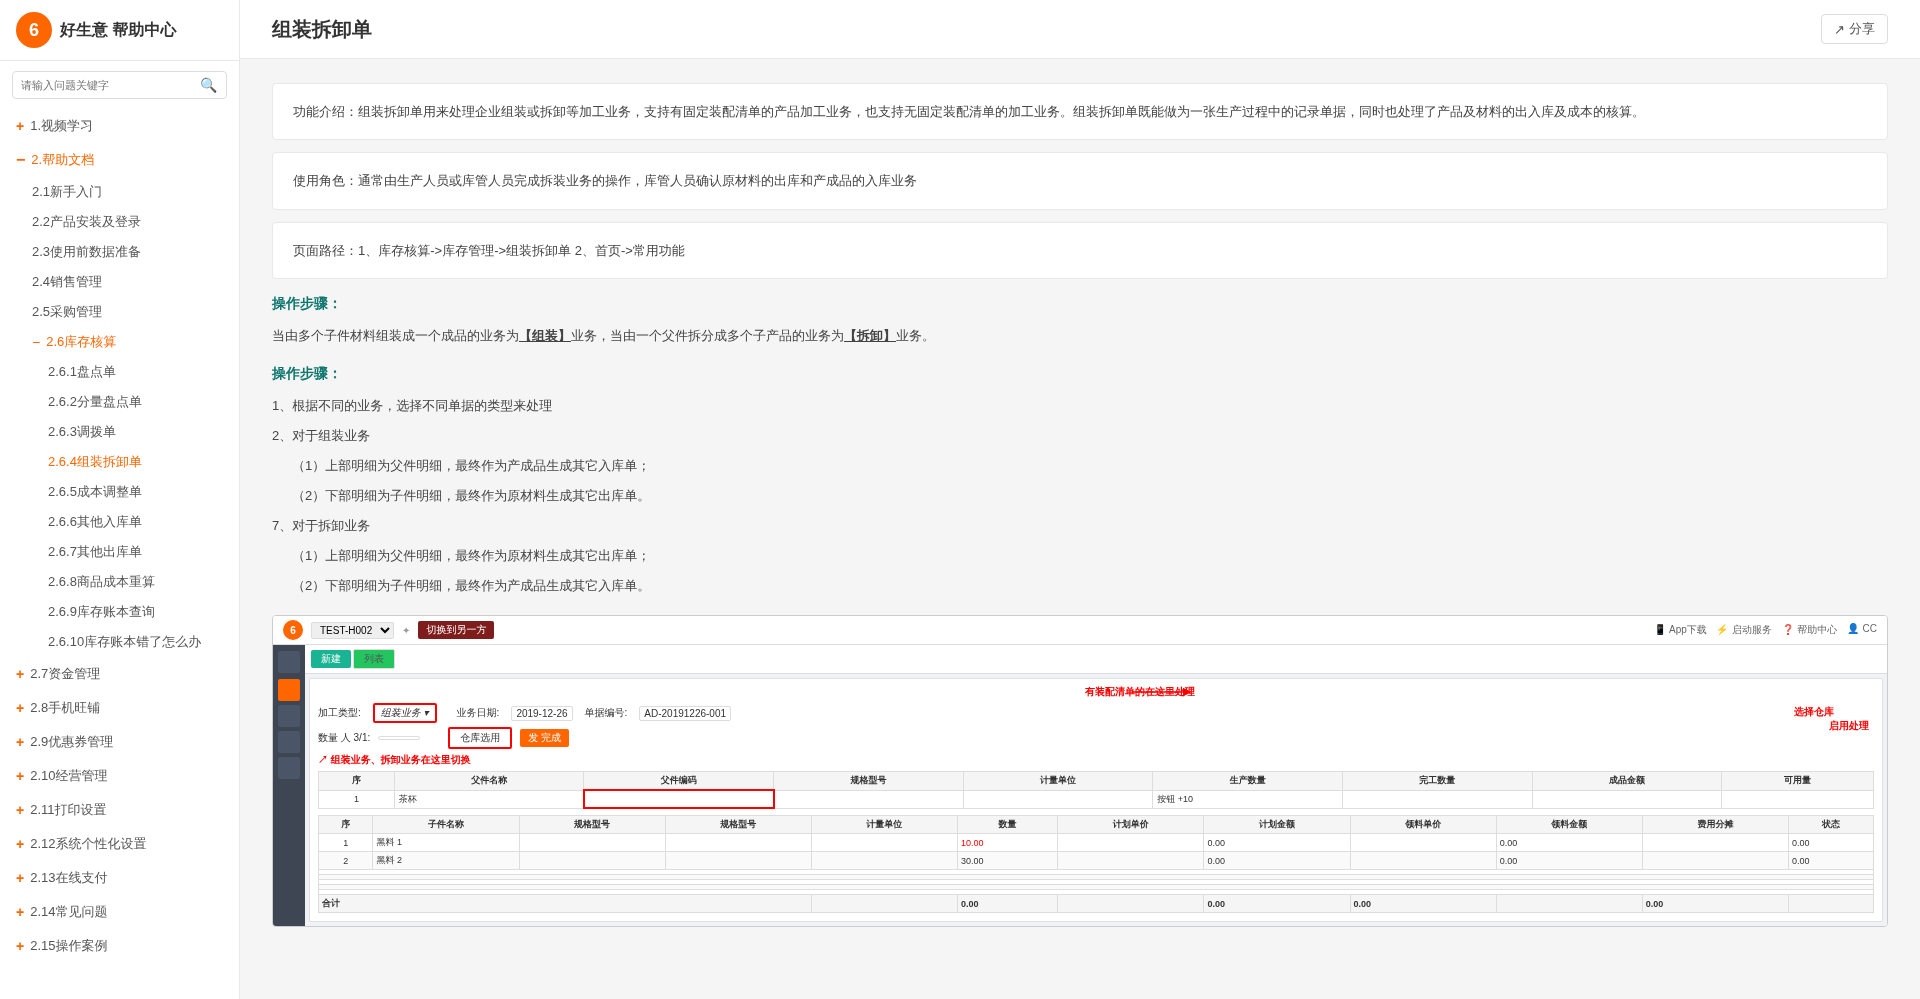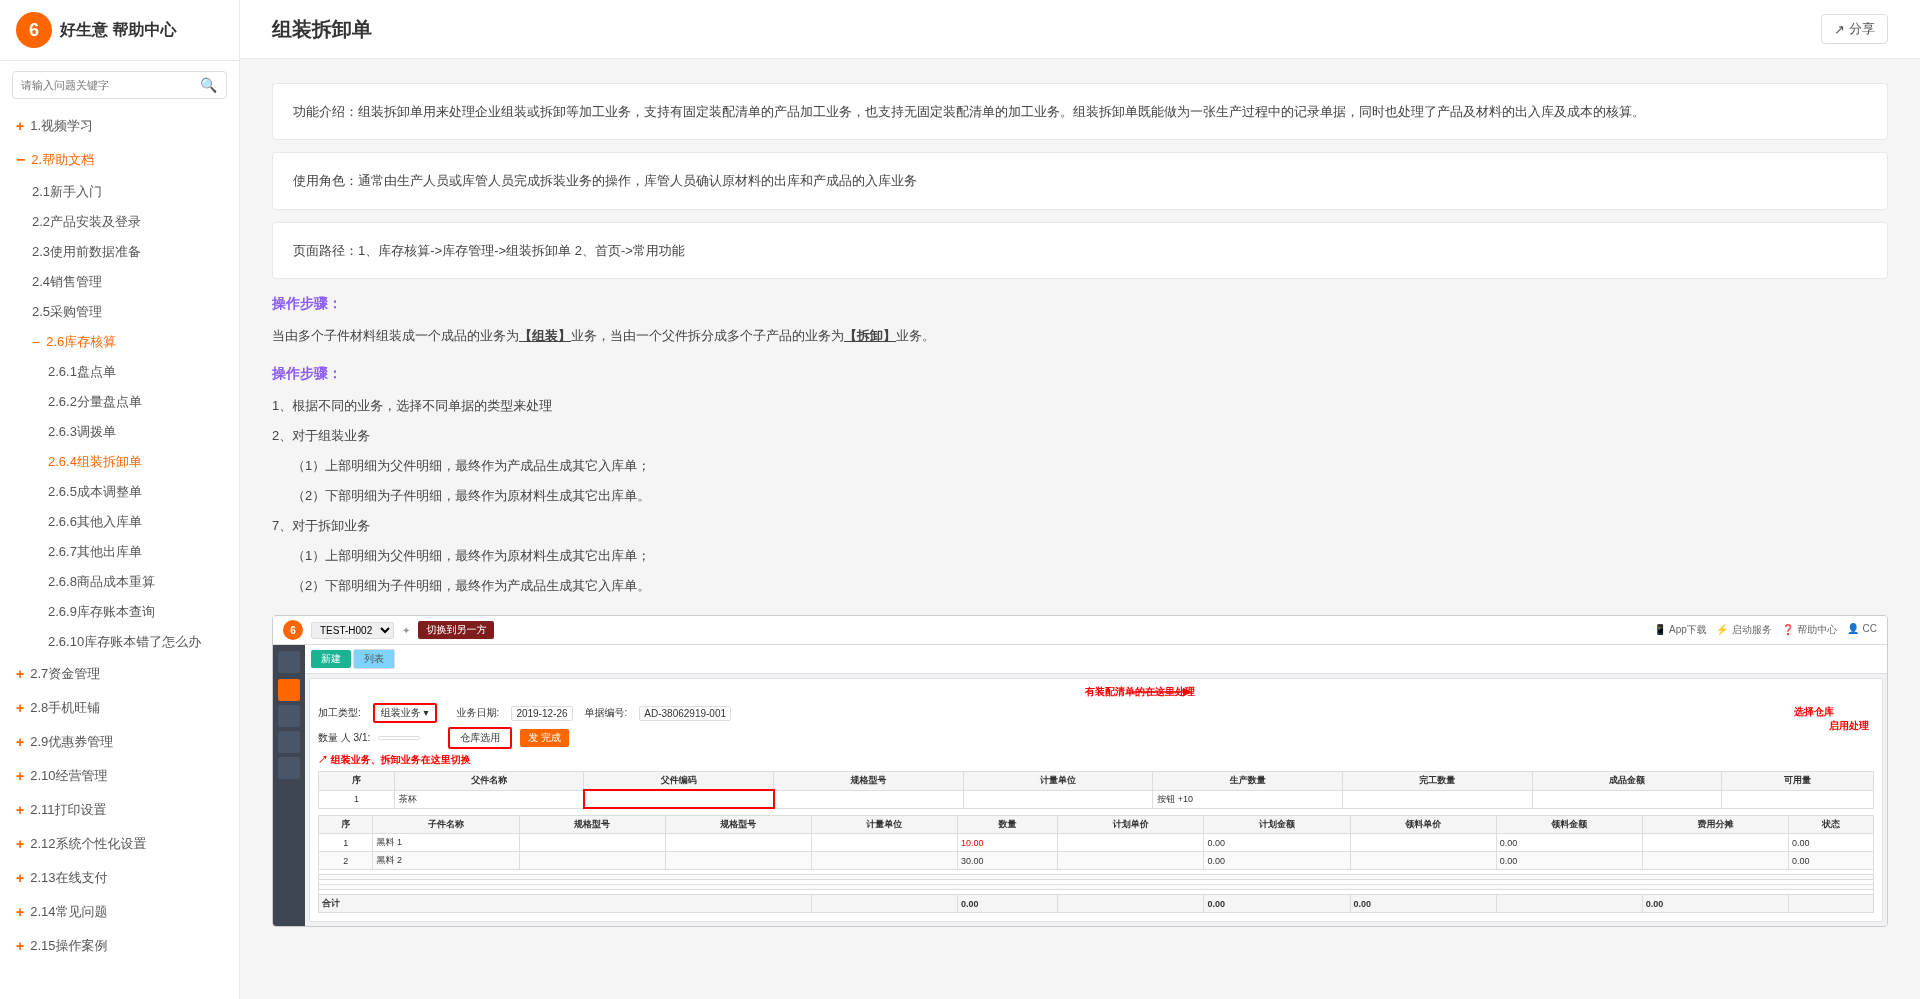--- a/index.html
+++ b/index.html
@@ -94,21 +94,21 @@
       padding: 16px 20px;
       margin-bottom: 12px;
       font-size: 13px;
       line-height: 1.8;
       color: #444;
     }
 
     .section-heading {
       font-size: 14px;
       font-weight: 600;
-      color: #8b5cf6;
+      color: #0f766e;
       margin: 16px 0 10px 0;
     }
     .scene-heading {
       font-size: 14px;
       font-weight: 700;
       color: #333;
       margin: 12px 0 8px 0;
     }
 
     .steps-block { font-size: 13px; line-height: 2; color: #444; }
@@ -312,44 +312,44 @@
             <div style="width:22px;height:22px;background:#f60;border-radius:2px;"></div>
             <div style="width:22px;height:22px;background:#4a5568;border-radius:2px;"></div>
             <div style="width:22px;height:22px;background:#4a5568;border-radius:2px;"></div>
             <div style="width:22px;height:22px;background:#4a5568;border-radius:2px;"></div>
           </div>
 
           <div style="flex:1;background:#f0f2f5;">
 
             <div style="background:#fff;display:flex;gap:2px;padding:4px 6px;border-bottom:1px solid #ddd;align-items:center;">
               <button style="background:#1ab394;color:#fff;border:none;padding:2px 10px;border-radius:2px;font-size:10px;cursor:pointer;text-align:center;">新建</button>
-              <button style="background:#7dd3fc;color:#555;border:1px solid #ddd;padding:2px 10px;border-radius:2px;font-size:10px;cursor:pointer;">列表</button>
+              <button style="background:#22c55e;color:#555;border:1px solid #ddd;padding:2px 10px;border-radius:2px;font-size:10px;cursor:pointer;">列表</button>
             </div>
 
             <div style="background:#fff;margin:4px;padding:8px;border-radius:2px;border:1px solid #e0e0e0;position:relative;">
 
               <div style="position:absolute;top:6px;left:50%;transform:translateX(-10%);color:red;font-size:10px;font-weight:bold;white-space:nowrap;z-index:10;">有装配清单的在这里处理</div>
               <div style="position:absolute;top:6px;left:50%;transform:translateX(60%);font-size:10px;z-index:10;">
                 <svg width="60" height="14">
                     <line x1="0" y1="7" x2="55" y2="7" stroke="red" stroke-width="1.5" marker-end="url(#arr)"></line>
                     <defs>
                       <marker id="arr" markerWidth="6" markerHeight="6" refX="3" refY="3" orient="auto">
                         <path d="M0,0 L6,3 L0,6 Z" fill="red"></path>
                       </marker>
                     </defs>
                   </svg>
               </div>
 
               <div style="display:flex;gap:12px;align-items:center;margin-top:16px;font-size:10px;">
                 <span>加工类型:</span>
-                <span style="border:2px solid red;padding:1px 6px;border-radius:2px;font-size:10px;cursor:pointer;">组装业务 ▾</span>
+                <span style="border:2px solid red;padding:1px 6px;border-radius:2px;font-size:10px;cursor:pointer;font-style:italic;">组装业务 ▾</span>
                 <span style="margin-left:8px;">业务日期:</span>
                 <span style="border:1px solid #ddd;padding:1px 4px;border-radius:2px;font-size:10px;">2019-12-26</span>
                 <span>单据编号:</span>
-                <span style="border:1px solid #ddd;padding:1px 4px;border-radius:2px;font-size:10px;">AD-38062919-001</span>
+                <span style="border:1px solid #ddd;padding:1px 4px;border-radius:2px;font-size:10px;">AD-20191226-001</span>
               </div>
 
               <div style="position:relative;margin-top:4px;display:flex;gap:8px;align-items:center;font-size:10px;">
                 <span>数量 人 3/1:</span>
                 <span style="border:1px solid #ddd;padding:1px 20px;border-radius:2px;"></span>
                 <span style="margin-left:20px;border:2px solid red;padding:2px 10px;border-radius:2px;font-size:10px;cursor:pointer;">仓库选用</span>
                 <button style="background:#f60;color:#fff;border:none;padding:2px 8px;border-radius:2px;font-size:10px;">发 完成</button>
                 <div style="position:absolute;right:40px;top:-22px;color:red;font-size:10px;font-weight:bold;white-space:nowrap;margin-left:44px;">选择仓库</div>
                 <div style="position:absolute;right:5px;top:-8px;color:red;font-size:10px;font-weight:bold;white-space:nowrap;">启用处理</div>
               </div>

